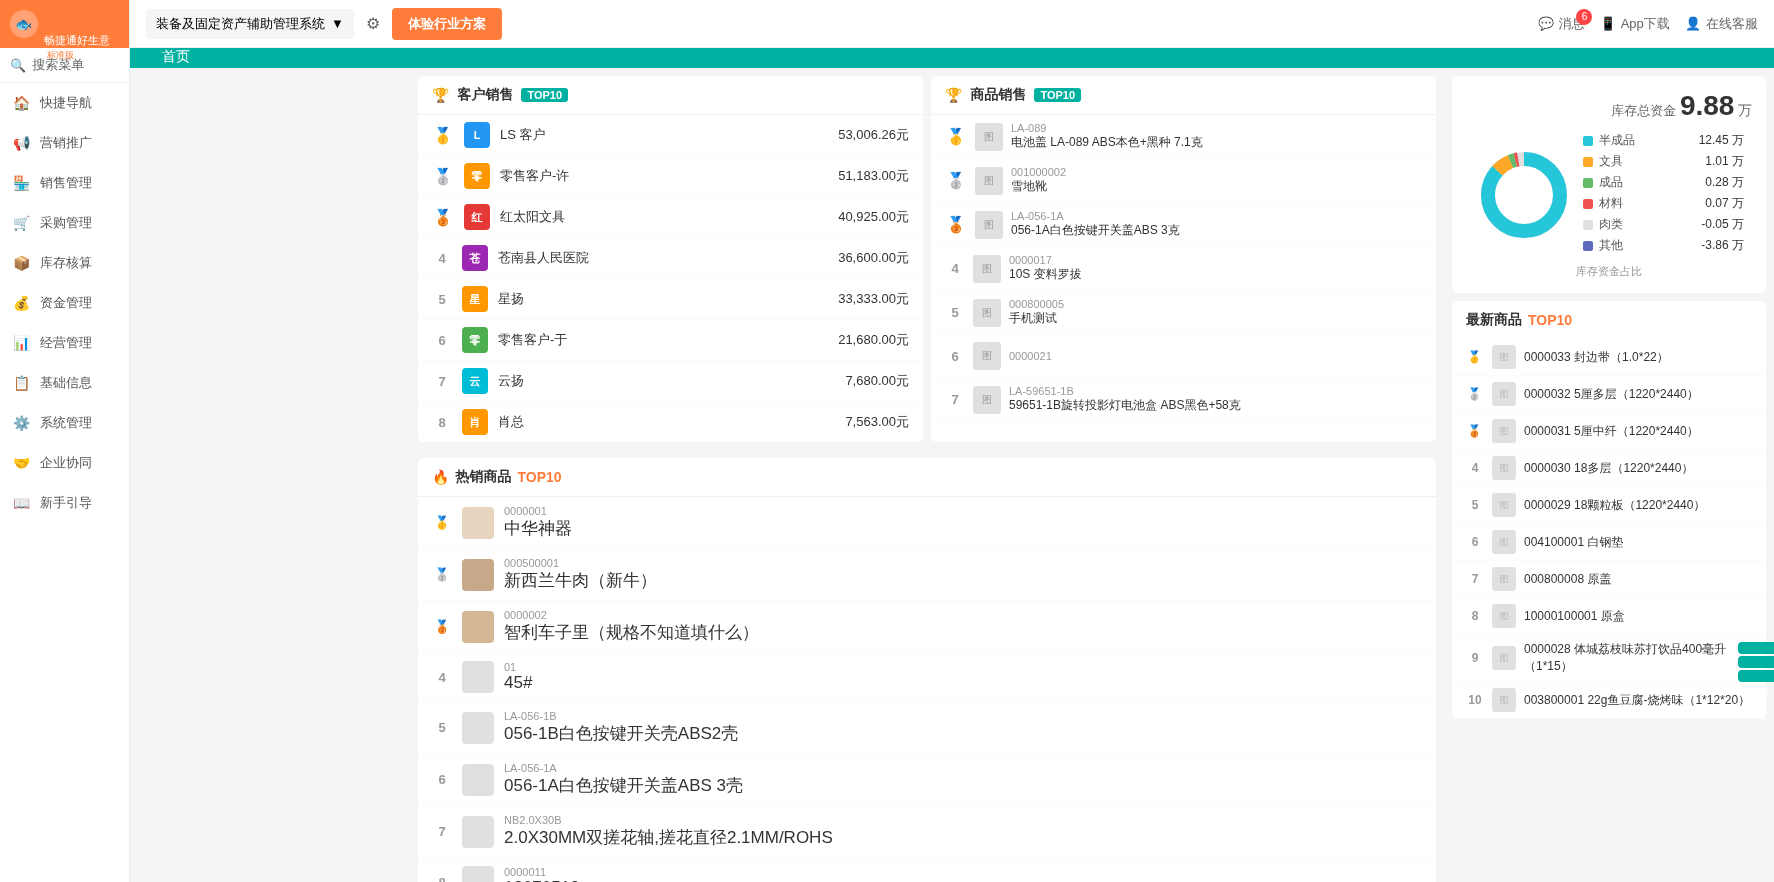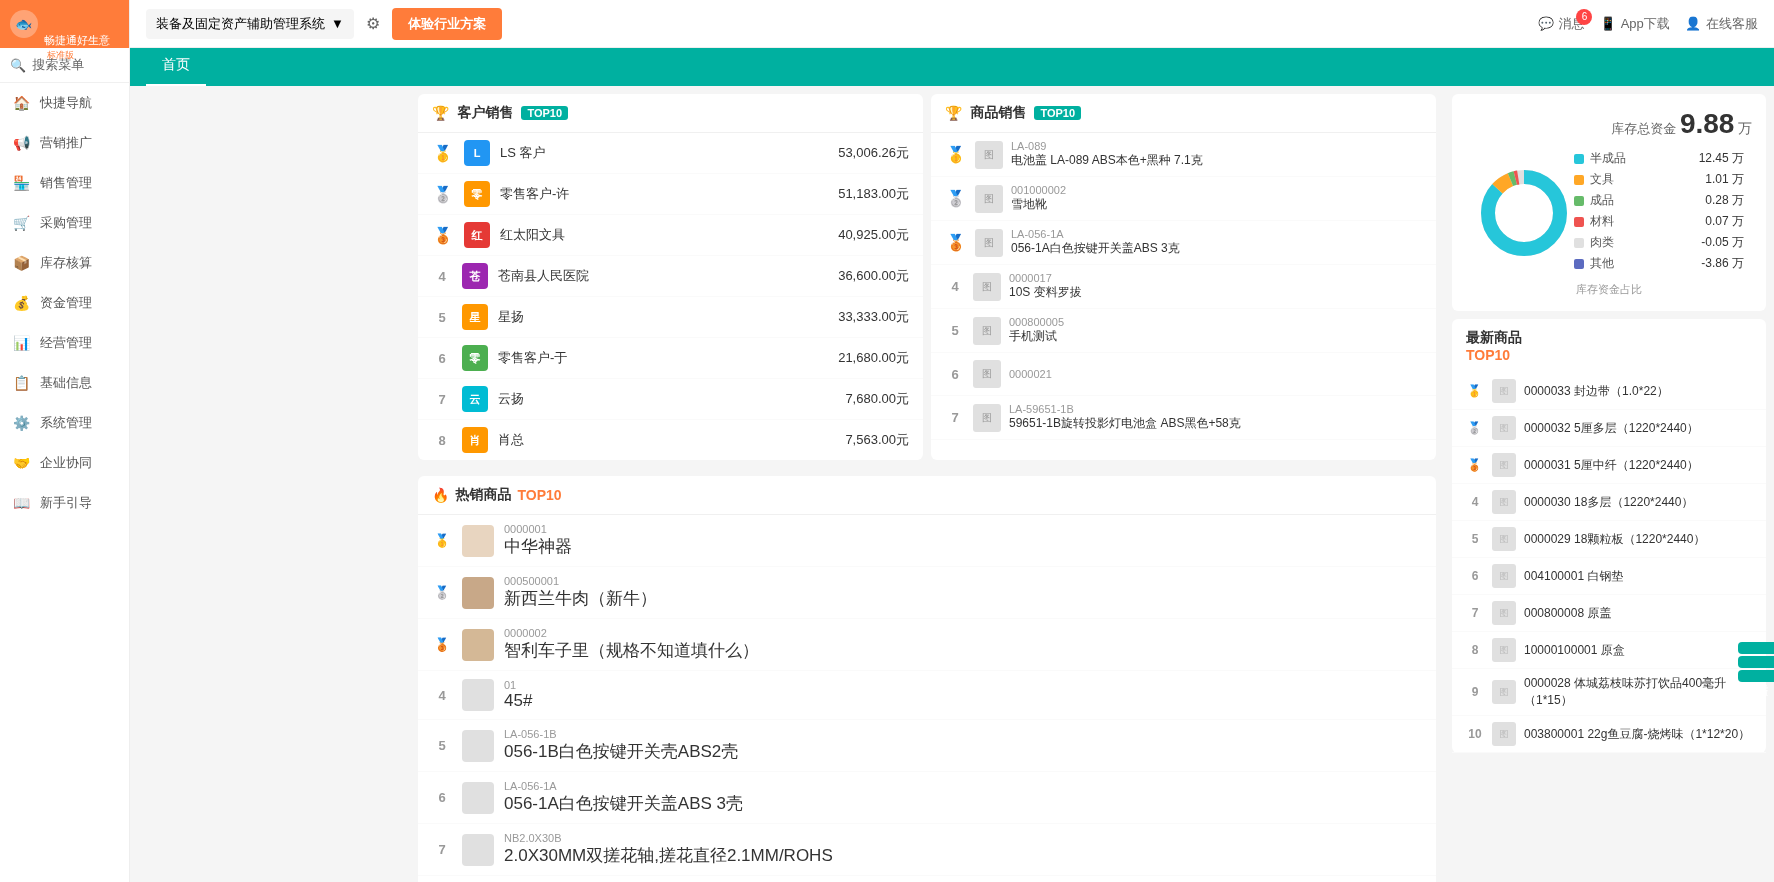--- a/index.html
+++ b/index.html
@@ -83,21 +83,22 @@
       background: #ff4444; color: white; border-radius: 50%; width: 16px; height: 16px;
       font-size: 10px; display: flex; align-items: center; justify-content: center;
       position: absolute; top: -6px; right: -8px;
     }
 
     
     .tab-bar {
       background: #00b0a0;
       padding: 0 16px;
       display: flex;
-      height: 38px;
+      align-items: center;
+      height: 20px;
       flex-shrink: 0;
     }
     .tab-item {
       color: #fff; padding: 8px 16px; cursor: pointer; font-size: 14px; font-weight: 500;
       border-bottom: 2px solid transparent;
     }
     .tab-item.active { border-bottom: 2px solid #fff; }
 
     
     .content {
@@ -183,38 +184,38 @@
     }
     .inventory-total {
       text-align: right;
       margin-bottom: 10px;
     }
     .inventory-total .label { font-size: 13px; color: #666; }
     .inventory-total .amount { font-size: 22px; font-weight: bold; color: #333; }
     .inventory-total .unit { font-size: 14px; color: #666; }
 
     .donut-container {
-      display: flex; align-items: center; gap: 0; padding: 0 8px;
+      display: flex; align-items: center; gap: 9px; padding: 0 8px;
     }
     .donut-svg { flex-shrink: 0; }
     .legend { flex: 1; }
     .legend-item {
       display: flex; align-items: center; gap: 6px; margin-bottom: 4px; font-size: 12px;
     }
     .legend-dot {
       width: 10px; height: 10px; border-radius: 2px; flex-shrink: 0;
     }
     .legend-name { flex: 1; color: #555; }
     .legend-val { color: #333; font-size: 12px; }
     .inventory-label { font-size: 11px; color: #999; text-align: center; margin-top: 6px; }
 
     
     .newest-header {
       padding: 10px 14px; font-size: 14px; font-weight: bold; color: #333;
-      display: flex; align-items: flex-start;  flex-direction: column;
+      display: flex; align-items: center; gap: 6px;
     }
     .newest-header .top10-label { color: #ff7c3a; font-weight: bold; }
 
     .new-product-item {
       display: flex; align-items: center; padding: 6px 14px; gap: 8px; border-bottom: 1px solid #fafafa;
     }
     .new-rank-num { width: 18px; text-align: center; font-size: 12px; color: #999; font-weight: bold; }
     .new-product-thumb {
       width: 24px; height: 24px; background: #e0e0e0; border-radius: 3px; display: flex; align-items: center; justify-content: center; font-size: 9px; color: #bbb; flex-shrink: 0;
     }

